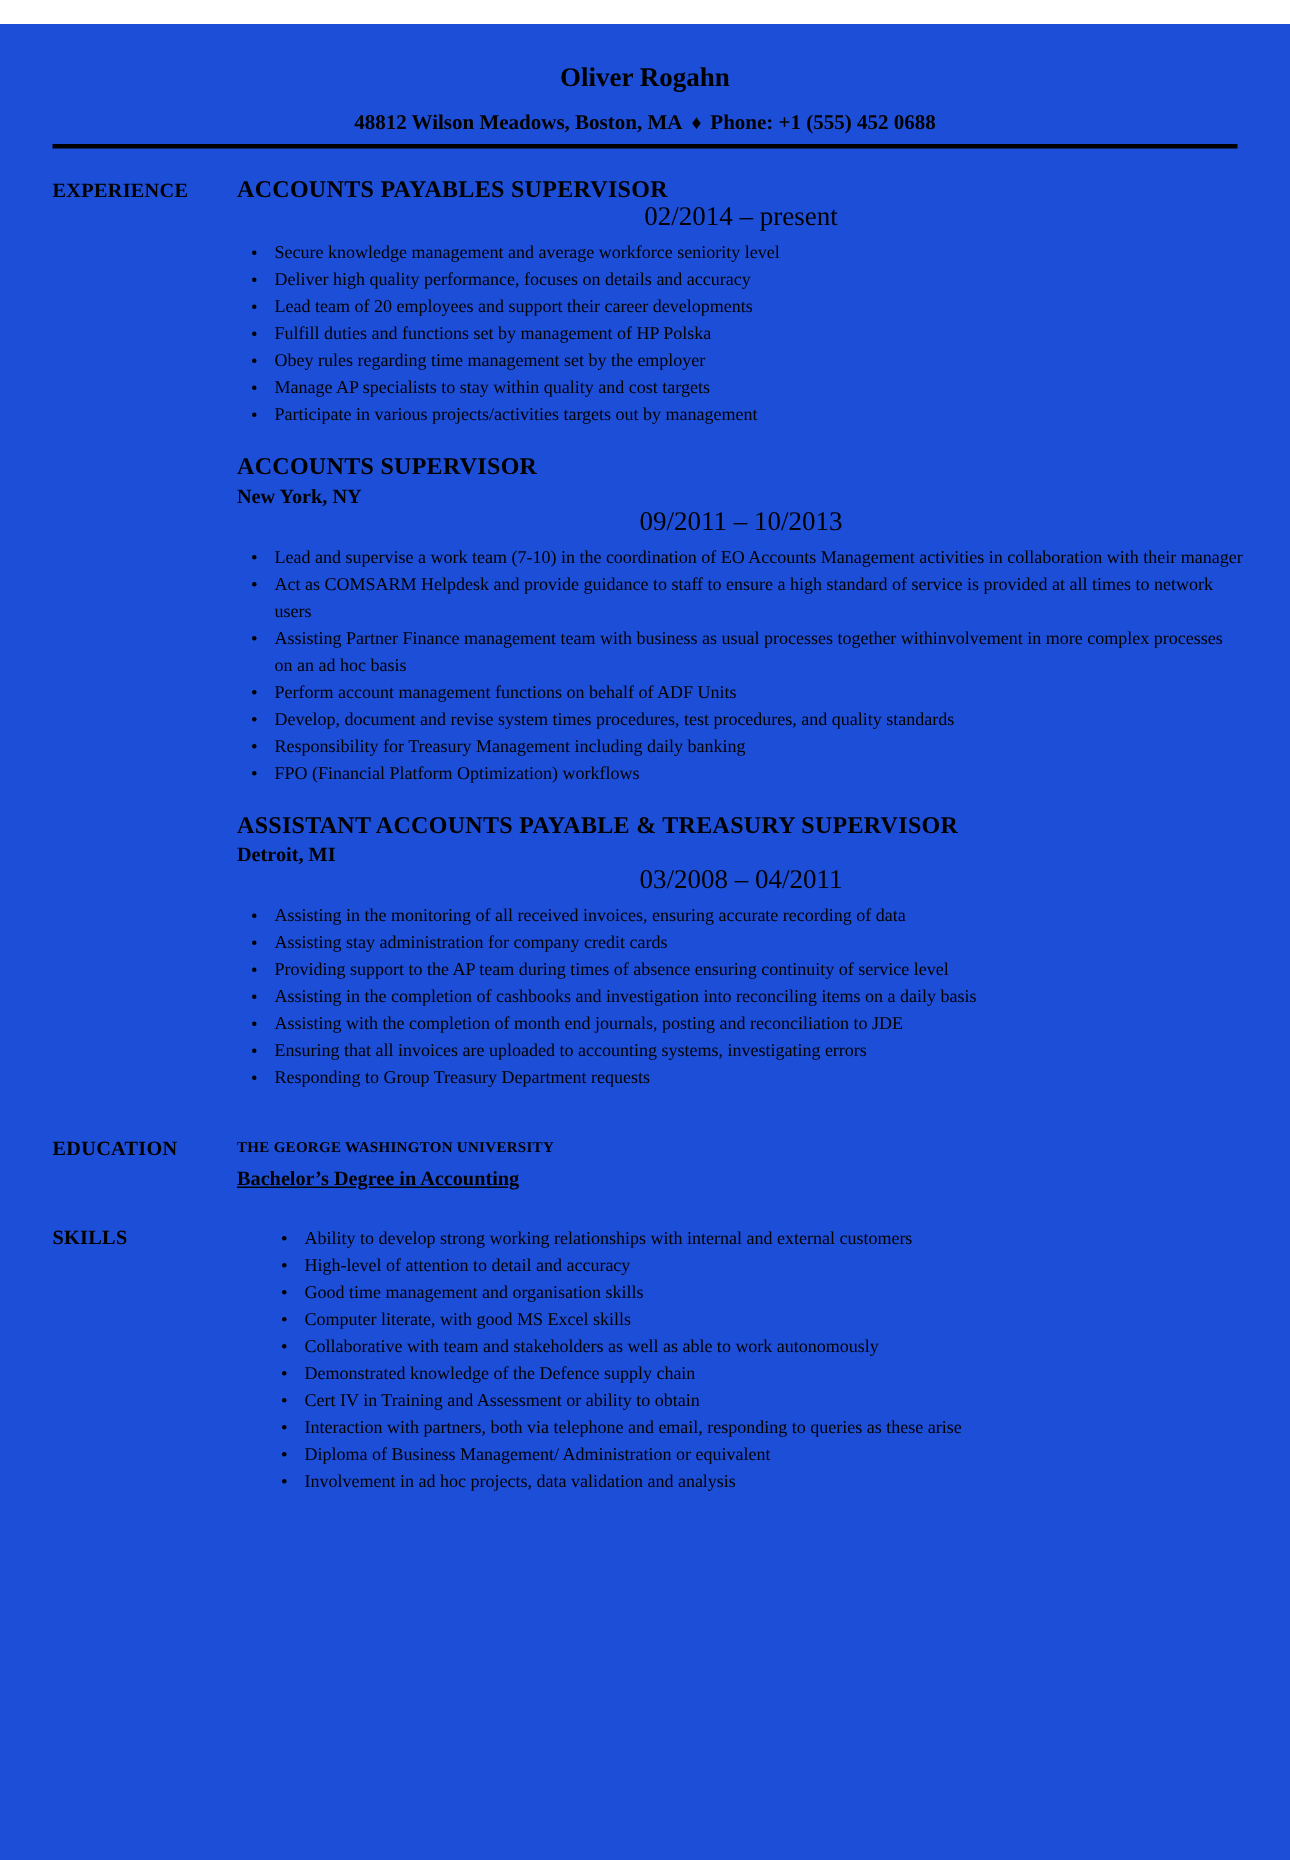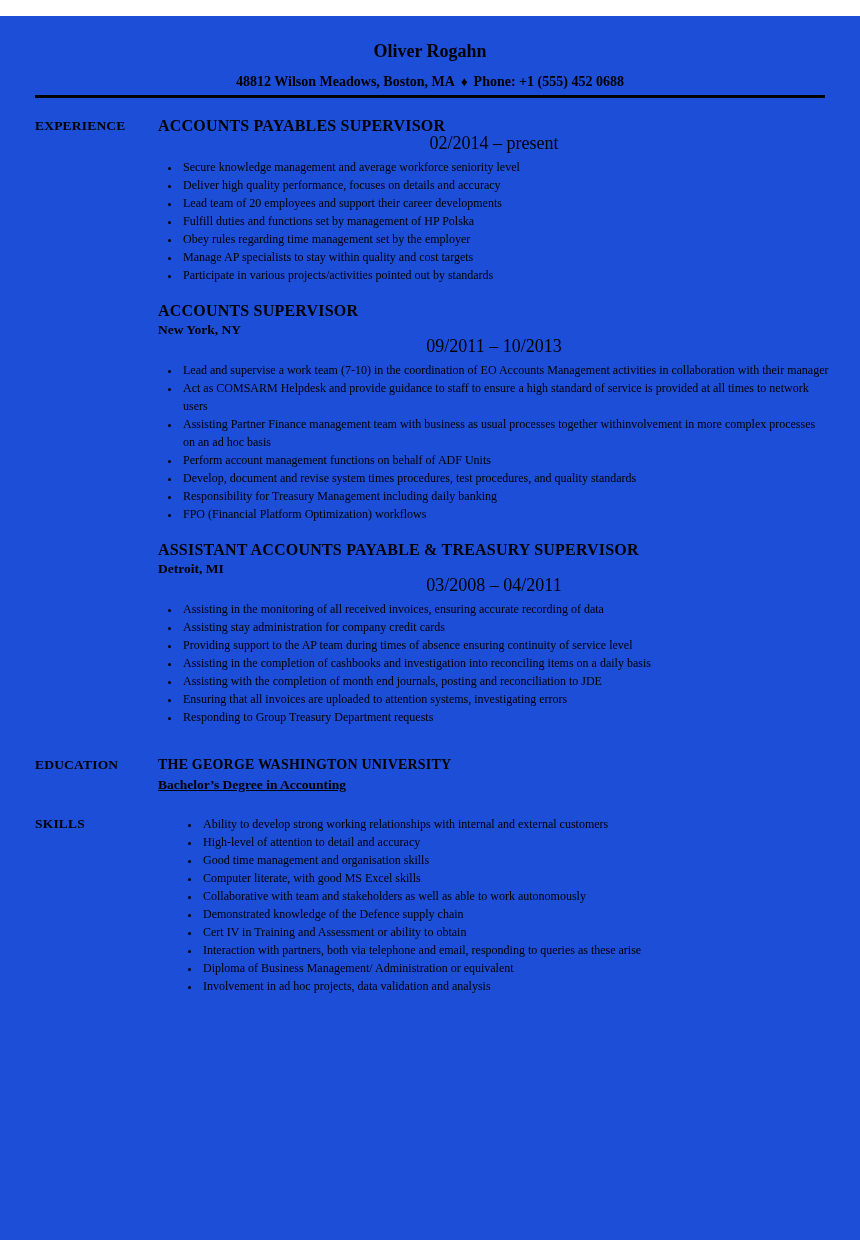--- a/index.html
+++ b/index.html
@@ -74,21 +74,21 @@
   }
   ul.bullets li {
     font-size: 12px;
     line-height: 18px;
     padding-left: 2px;
   }
   ul.bullets li::marker { font-size: 11px; }
   ul.bullets.flush { margin-top: 0; }
   
   .school {
-    font-size: 14px;
+    font-size: 10px;
     line-height: 18px;
     font-weight: bold;
     letter-spacing: 0.2px;
   }
   .degree {
     margin-top: 2px;
     font-size: 13.5px;
     line-height: 17px;
     font-weight: bold;
     text-decoration: underline;
@@ -116,21 +116,21 @@
         <div class="job">
           <div class="job-title">ACCOUNTS PAYABLES SUPERVISOR</div>
           <div class="job-dates">02/2014 – present</div>
           <ul class="bullets">
               <li>Secure knowledge management and average workforce seniority level</li>
               <li>Deliver high quality performance, focuses on details and accuracy</li>
               <li>Lead team of 20 employees and support their career developments</li>
               <li>Fulfill duties and functions set by management of HP Polska</li>
               <li>Obey rules regarding time management set by the employer</li>
               <li>Manage AP specialists to stay within quality and cost targets</li>
-              <li>Participate in various projects/activities pointed out by standards</li>
+              <li>Participate in various projects/activities targets out by management</li>
             </ul>
         </div>
 
         <div class="job">
           <div class="job-title">ACCOUNTS SUPERVISOR</div>
           <div class="job-location">New York, NY</div>
           <div class="job-dates">09/2011 – 10/2013</div>
           <ul class="bullets">
               <li>Lead and supervise a work team (7-10) in the coordination of EO Accounts Management activities in collaboration with their manager</li>
               <li>Act as COMSARM Helpdesk and provide guidance to staff to ensure a high standard of service is provided at all times to network users</li>
@@ -145,21 +145,21 @@
         <div class="job">
           <div class="job-title">ASSISTANT ACCOUNTS PAYABLE &amp; TREASURY SUPERVISOR</div>
           <div class="job-location">Detroit, MI</div>
           <div class="job-dates">03/2008 – 04/2011</div>
           <ul class="bullets">
               <li>Assisting in the monitoring of all received invoices, ensuring accurate recording of data</li>
               <li>Assisting stay administration for company credit cards</li>
               <li>Providing support to the AP team during times of absence ensuring continuity of service level</li>
               <li>Assisting in the completion of cashbooks and investigation into reconciling items on a daily basis</li>
               <li>Assisting with the completion of month end journals, posting and reconciliation to JDE</li>
-              <li>Ensuring that all invoices are uploaded to attention systems, investigating errors</li>
+              <li>Ensuring that all invoices are uploaded to accounting systems, investigating errors</li>
               <li>Responding to Group Treasury Department requests</li>
             </ul>
         </div>
 
       </div>
     </div>
 
     <div class="section section-education">
       <div class="label-col">EDUCATION</div>
       <div class="content-col">

